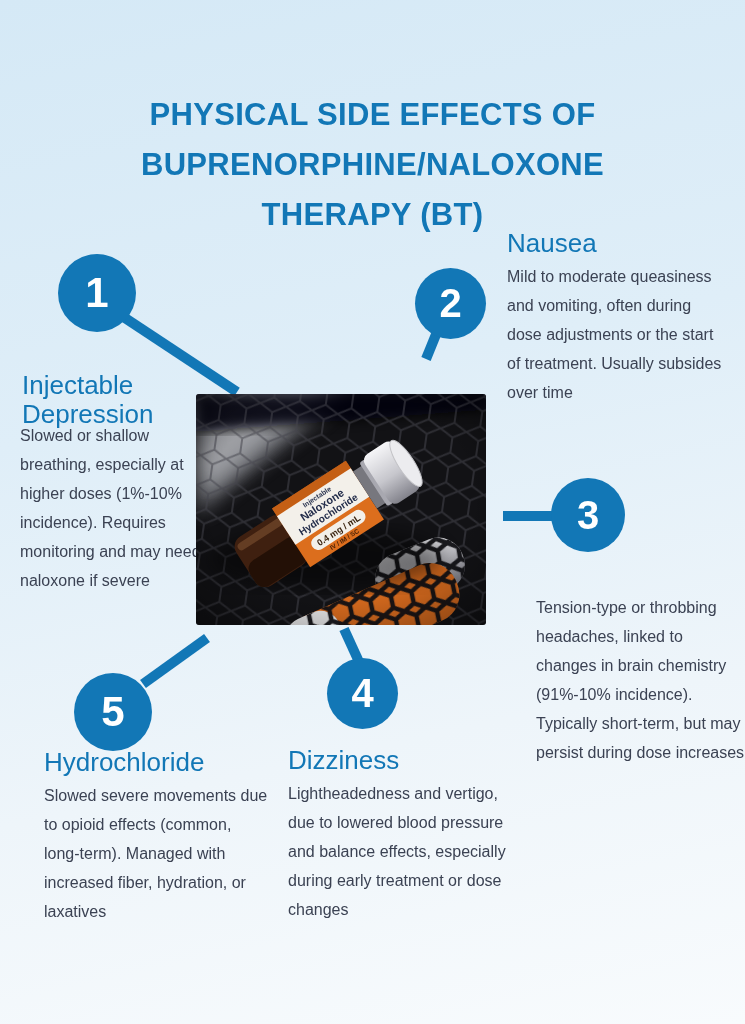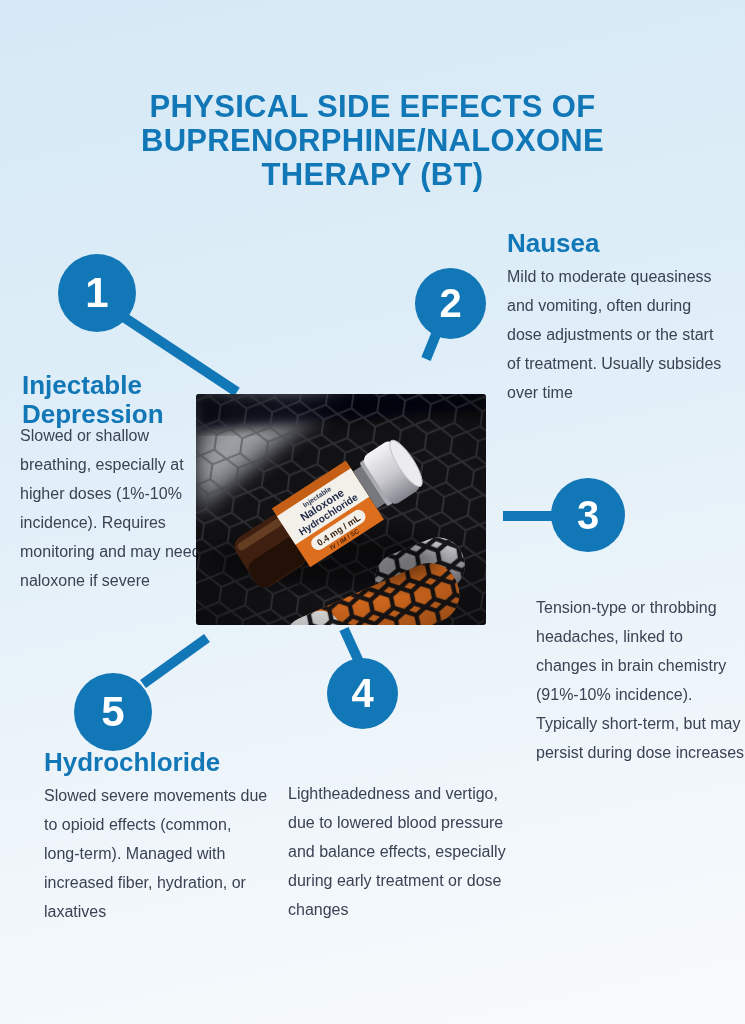--- a/index.html
+++ b/index.html
@@ -3,37 +3,37 @@
 <meta charset="utf-8">
 <style>
   html,body { margin:0; padding:0; background:#ffffff; }
   .canvas {
     position:relative; width:745px; height:1024px; overflow:hidden;
     background:linear-gradient(168deg,#d5e9f6 0%,#dfeef8 38%,#eef5fa 70%,#f8fbfd 100%);
     font-family:"Liberation Sans",sans-serif;
   }
   .title {
     position:absolute; top:90px; left:0; width:745px; margin:0;
-    text-align:center; font-size:31px; line-height:34px; font-weight:bold;
+    text-align:center; font-size:31px; line-height:50px; font-weight:bold;
     color:#1277b6; letter-spacing:.3px; white-space:pre-line;
   }
   .connectors { position:absolute; left:0; top:0; width:745px; height:1024px; z-index:1; }
   .badge {
     position:absolute; z-index:2; border-radius:50%; background:#1277b6;
     color:#ffffff; display:flex; align-items:center; justify-content:center;
     font-weight:bold;
   }
   .b1 { left:58px;  top:254px; width:78px; height:78px; font-size:42px; }
   .b2 { left:415px; top:268px; width:71px; height:71px; font-size:40px; }
   .b3 { left:551px; top:478px; width:74px; height:74px; font-size:40px; }
   .b4 { left:327px; top:658px; width:71px; height:71px; font-size:40px; }
   .b5 { left:74px;  top:673px; width:78px; height:78px; font-size:42px; }
   .effect-title {
     position:absolute; margin:0; z-index:2;
-    color:#1277b6; font-weight:bold; font-size:26px; line-height:29px;
+    color:#1277b6; font-weight:normal; font-size:26px; line-height:29px;
   }
   .t1 { left:22px;  top:371px; width:190px; }
   .t2 { left:507px; top:229px; }
   .t3 { left:536px; top:561px; }
   .t4 { left:288px; top:746px; }
   .t5 { left:44px;  top:748px; }
   .effect-body {
     position:absolute; margin:0; z-index:2;
     color:#3b4253; font-size:16px; line-height:29px;
   }
@@ -76,20 +76,21 @@
     </div>
   <div class="badge b4">
       <span>4</span>
     </div>
   <div class="badge b5">
       <span>5</span>
     </div>
 
   <h2 class="effect-title t1">Injectable Depression</h2>
   <h2 class="effect-title t2">Nausea</h2>
+  <h2 class="effect-title t4">Dizziness</h2>
   <h2 class="effect-title t5">Hydrochloride</h2>
 
   <p class="effect-body d1">Slowed or shallow breathing, especially at higher doses (1%-10% incidence). Requires monitoring and may need naloxone if severe</p>
   <p class="effect-body d2">Mild to moderate queasiness and vomiting, often during dose adjustments or the start of treatment. Usually subsides over time</p>
   <p class="effect-body d3">Tension-type or throbbing headaches, linked to changes in brain chemistry (91%-10% incidence). Typically short-term, but may persist during dose increases</p>
   <p class="effect-body d4">Lightheadedness and vertigo, due to lowered blood pressure and balance effects, especially during early treatment or dose changes</p>
   <p class="effect-body d5">Slowed severe movements due to opioid effects (common, long-term). Managed with increased fiber, hydration, or laxatives</p>
 
   <div class="photo">
     <svg viewBox="0 0 290 231" preserveAspectRatio="none">

